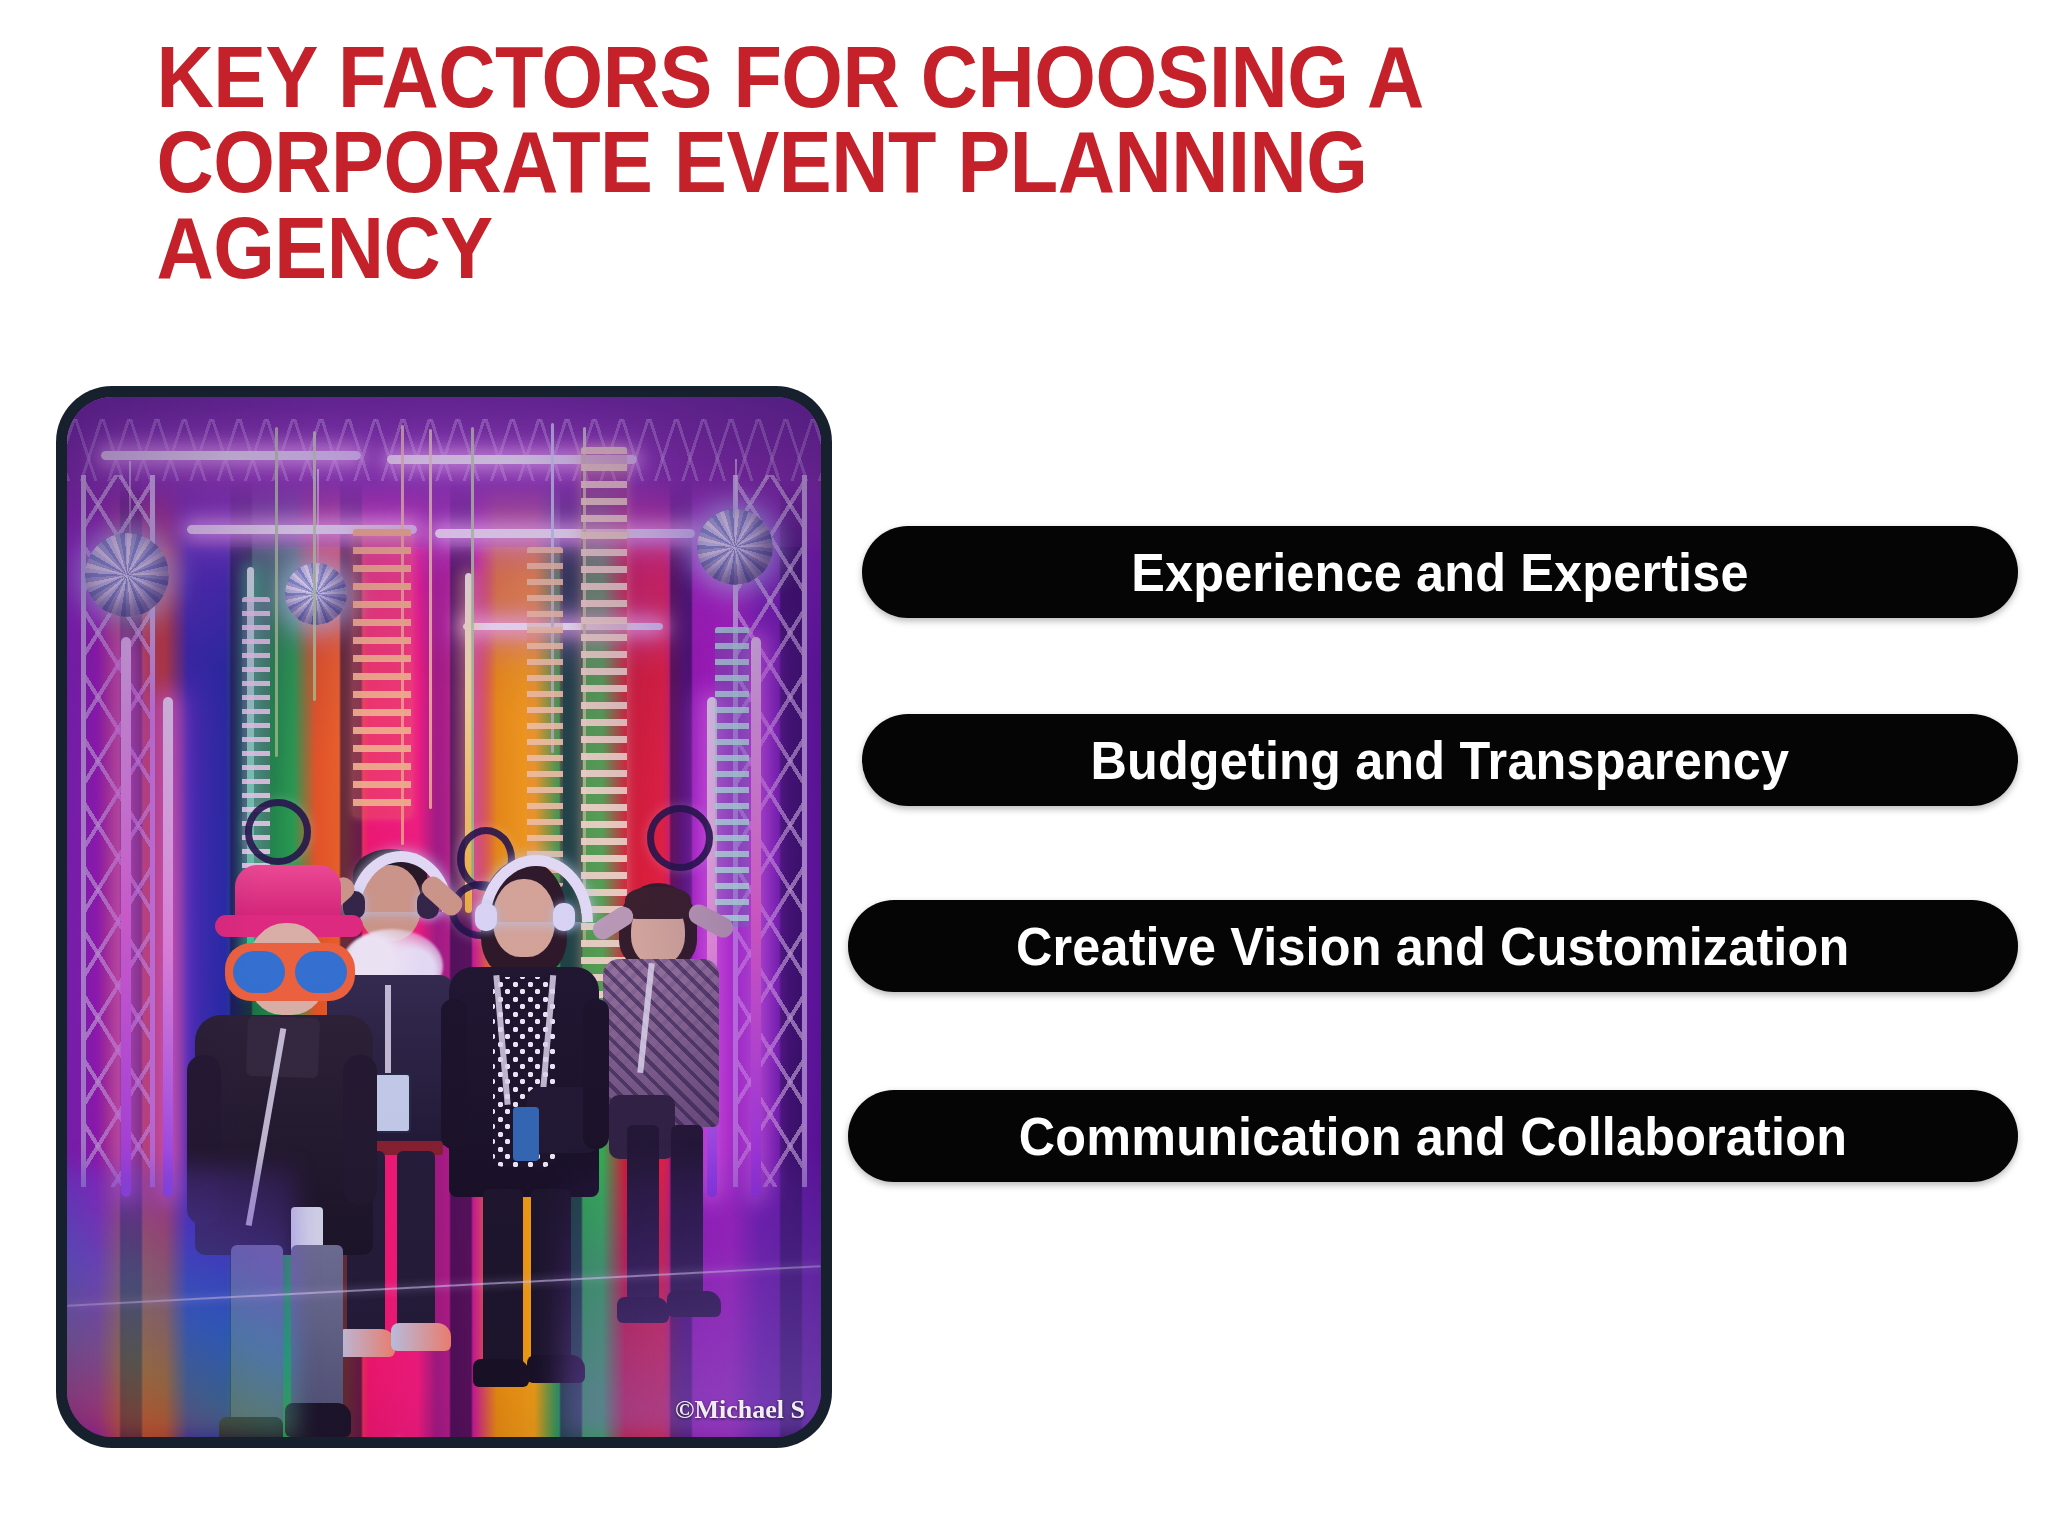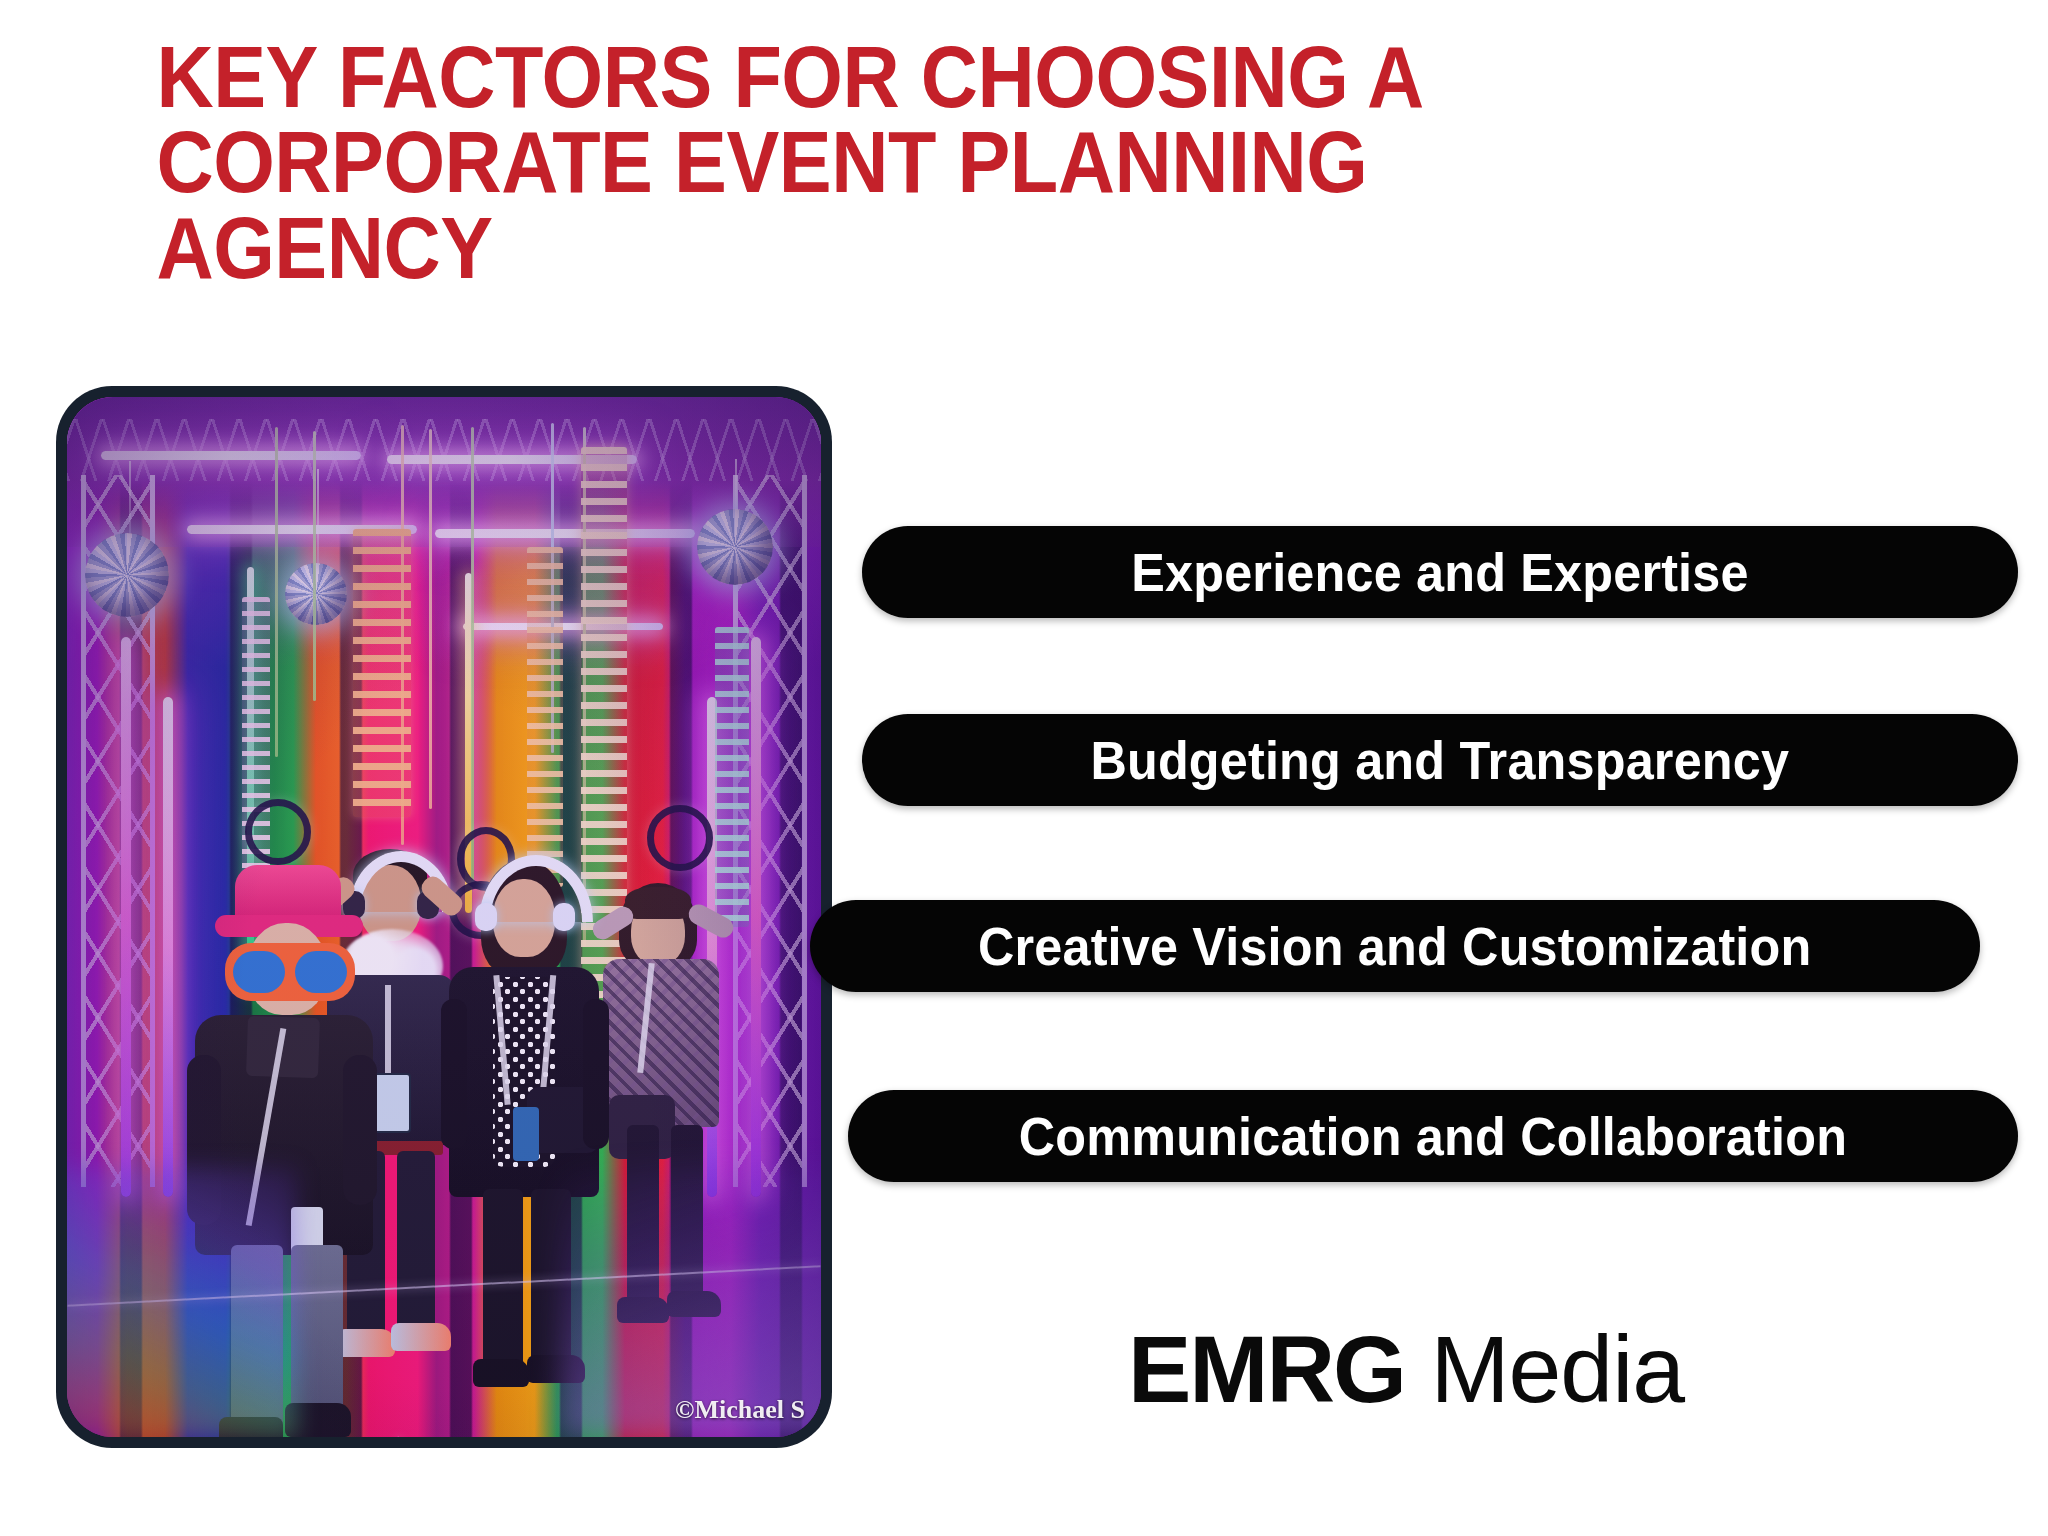--- a/index.html
+++ b/index.html
@@ -252,21 +252,21 @@
     color: #ffffff;
     font-family: "Liberation Sans", sans-serif;
     font-weight: 700;
     font-size: 53px;
     letter-spacing: 0.2px;
     white-space: nowrap;
     transform: scaleX(0.95);
   }
   #pill-0 { left: 862px; top: 526px;  width: 1156px; }
   #pill-1 { left: 862px; top: 714px;  width: 1156px; }
-  #pill-2 { left: 810px; top: 900px;  width: 1170px; }
+  #pill-2 { left: 848px; top: 900px;  width: 1170px; }
   #pill-3 { left: 848px; top: 1090px; width: 1170px; }
 
   
   .logo {
     position: absolute;
     left: 1128px;
     top: 1322px;
     width: 560px;
     text-align: left;
   }
@@ -461,14 +461,13 @@
   <span>Budgeting and Transparency</span>
 </div>
 <div class="pill" id="pill-2">
   <span>Creative Vision and Customization</span>
 </div>
 <div class="pill" id="pill-3">
   <span>Communication and Collaboration</span>
 </div>
 
 <div class="logo">
-  <div class="logo-main"><span class="logo-emrg">EMRG</span><span class="logo-media"> Media</span></div>
 </div>
 
 </body></html>

